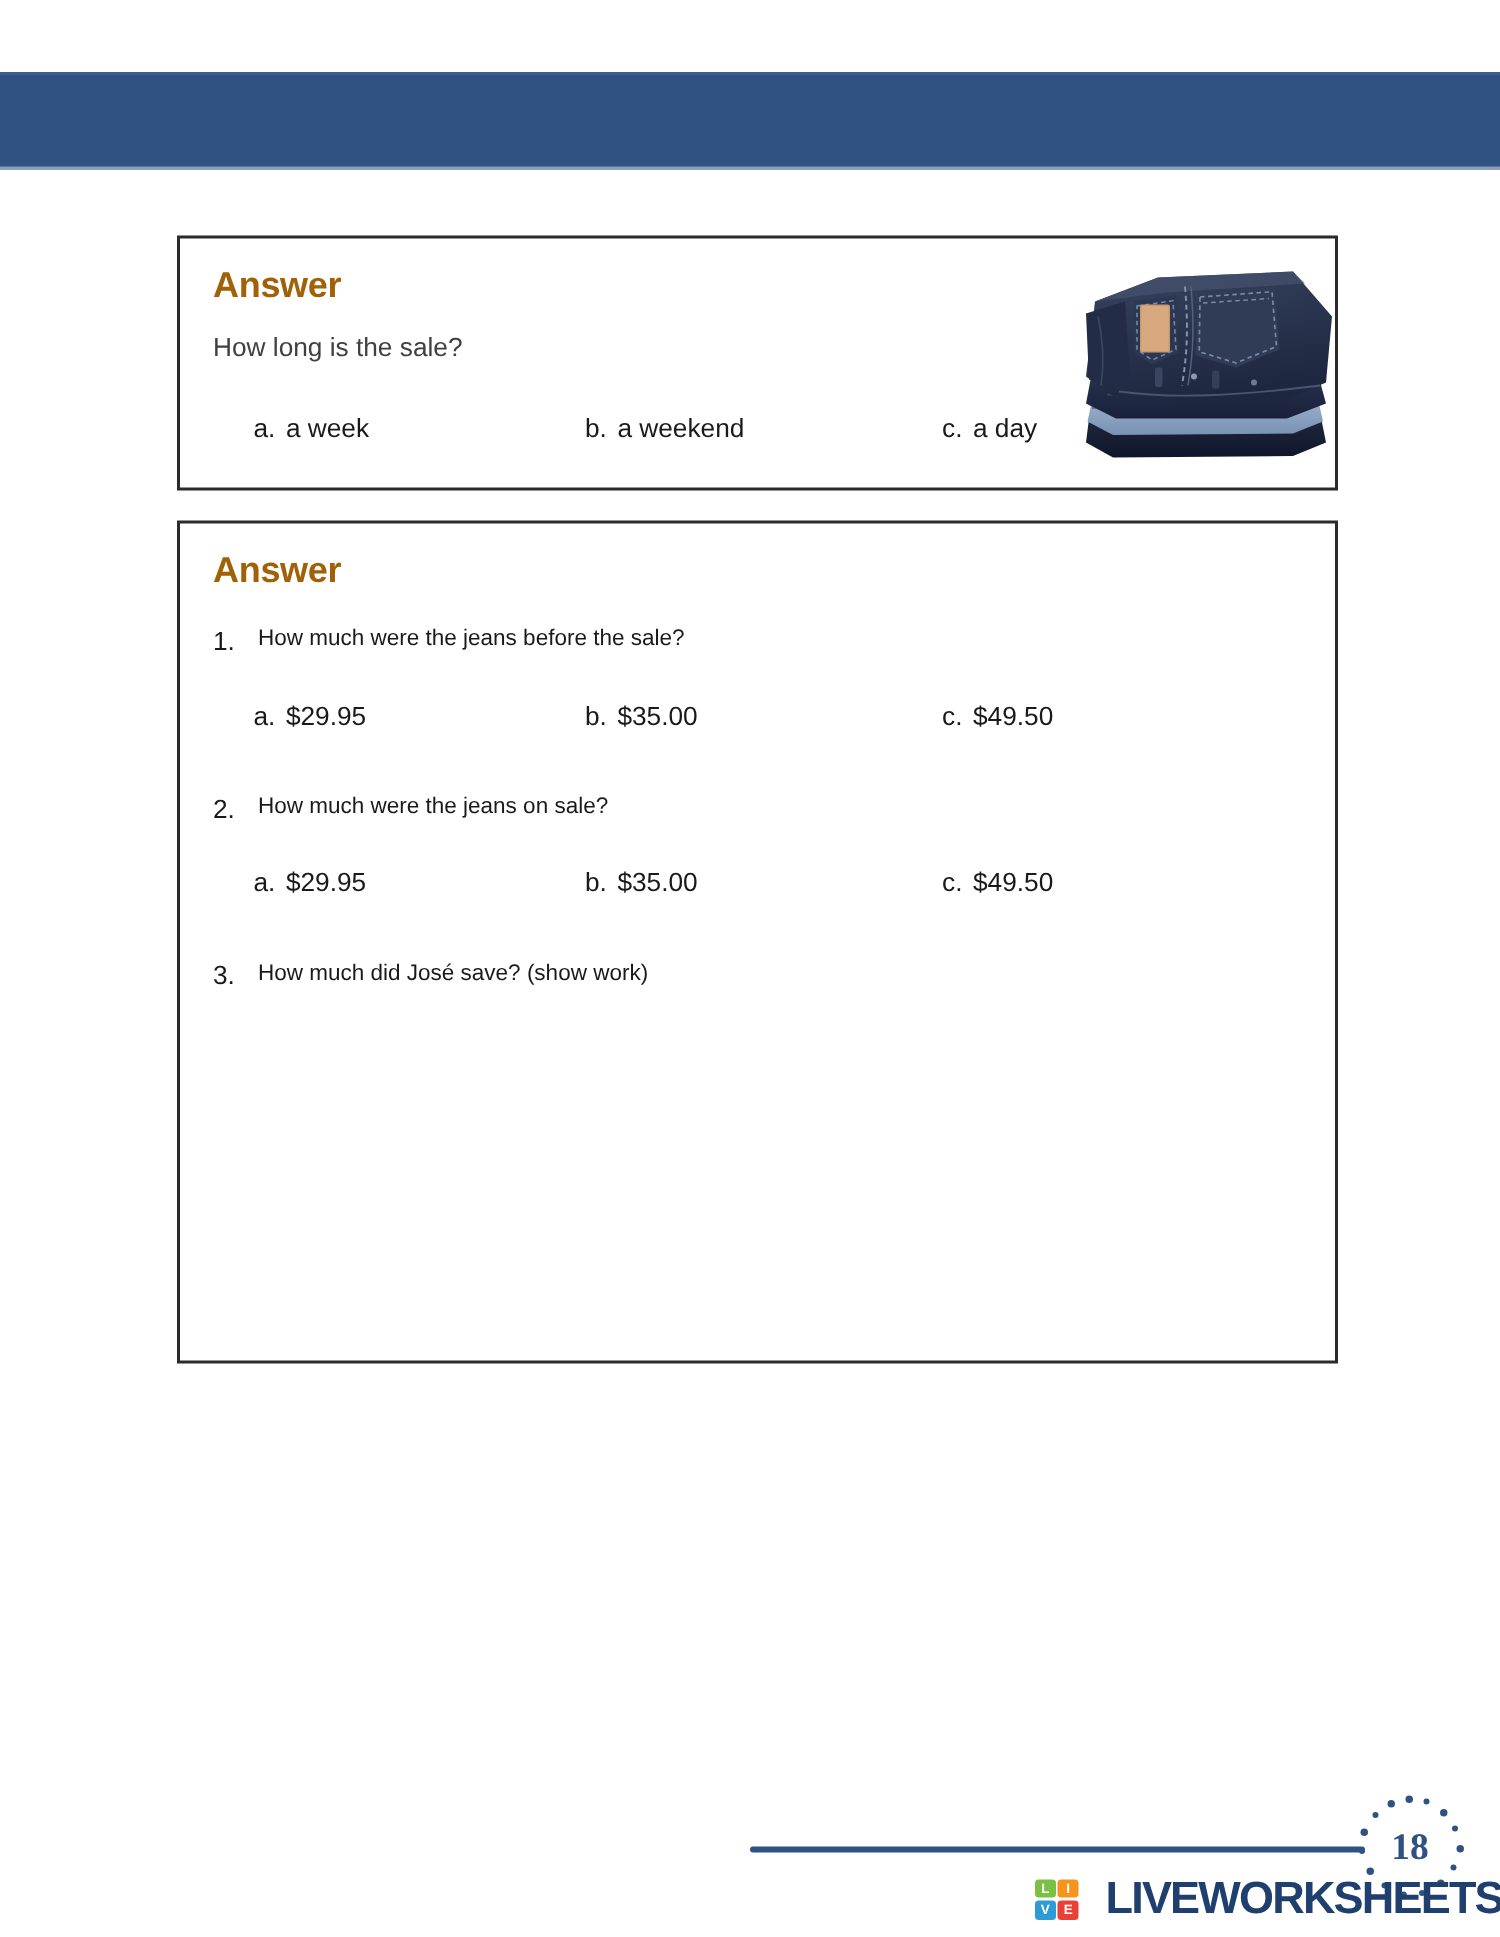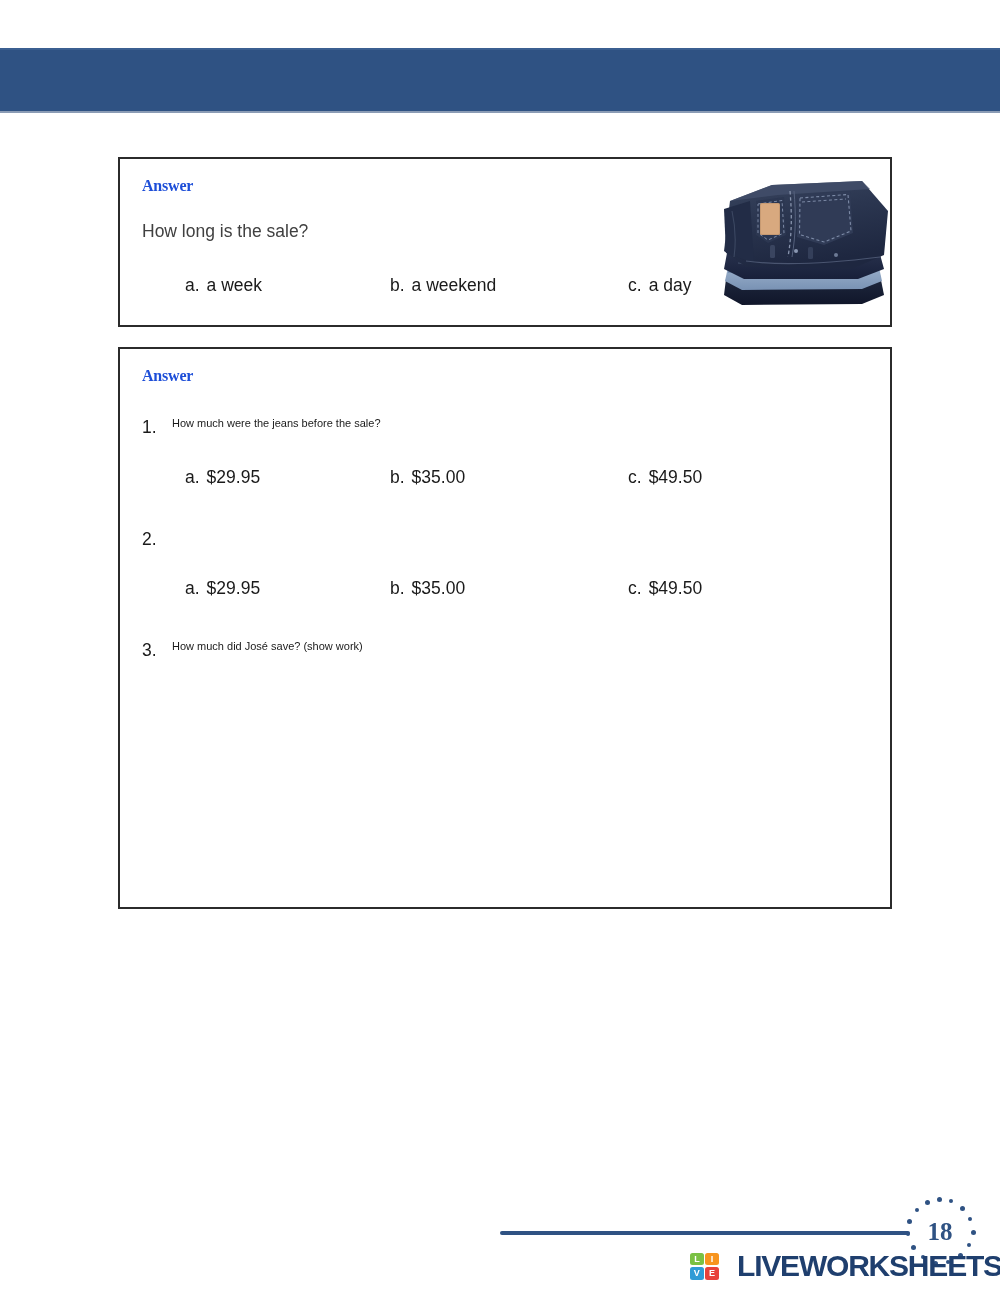--- a/index.html
+++ b/index.html
@@ -46,25 +46,24 @@
     left: 118px;
     top: 347px;
     width: 774px;
     height: 562px;
   }
 
   .answer-heading {
     position: absolute;
     left: 22px;
     top: 18px;
-    font-size: 16px;
-    font-weight: bold;
-    color: #1d4ed8;
+    font-size: 24px;
+    font-weight: bold;
+    color: #a16207;
     letter-spacing: -0.2px;
-    font-family: Liberation Serif, serif;
   }
 
   .prompt {
     position: absolute;
     font-size: 17.5px;
     color: #404040;
     white-space: nowrap;
   }
 
   
@@ -74,33 +73,33 @@
     height: 24px;
   }
   .option {
     position: absolute;
     font-size: 17.5px;
     color: #1a1a1a;
     white-space: nowrap;
   }
   .option .letter { margin-right: 7px; }
 
-  .opt-col-a { left: 49px; margin-left: 16px; }
+  .opt-col-a { left: 49px; }
   .opt-col-b { left: 270px; }
   .opt-col-c { left: 492px; margin-left: 16px; }
   .q-num {
     position: absolute;
     left: 22px;
     font-size: 17.5px;
     color: #1a1a1a;
   }
   .q-text {
     position: absolute;
     left: 52px;
-    font-size: 11px;
+    font-size: 15px;
     color: #1a1a1a;
     white-space: nowrap;
   }
 
   
   .jeans-photo {
     position: absolute;
     left: 592px;
     top: 12px;
     width: 182px;
@@ -297,20 +296,21 @@
     </div>
     <div class="option opt-col-b">
       <span class="letter">b.</span><span>$35.00</span>
     </div>
     <div class="option opt-col-c">
       <span class="letter">c.</span><span>$49.50</span>
     </div>
   </div>
 
   <div class="q-num" style="top:180px;">2.</div>
+  <div class="q-text" style="top:180px;">How much were the jeans on sale?</div>
   <div class="option-row" style="top:229px;">
     <div class="option opt-col-a">
       <span class="letter">a.</span><span>$29.95</span>
     </div>
     <div class="option opt-col-b">
       <span class="letter">b.</span><span>$35.00</span>
     </div>
     <div class="option opt-col-c">
       <span class="letter">c.</span><span>$49.50</span>
     </div>

